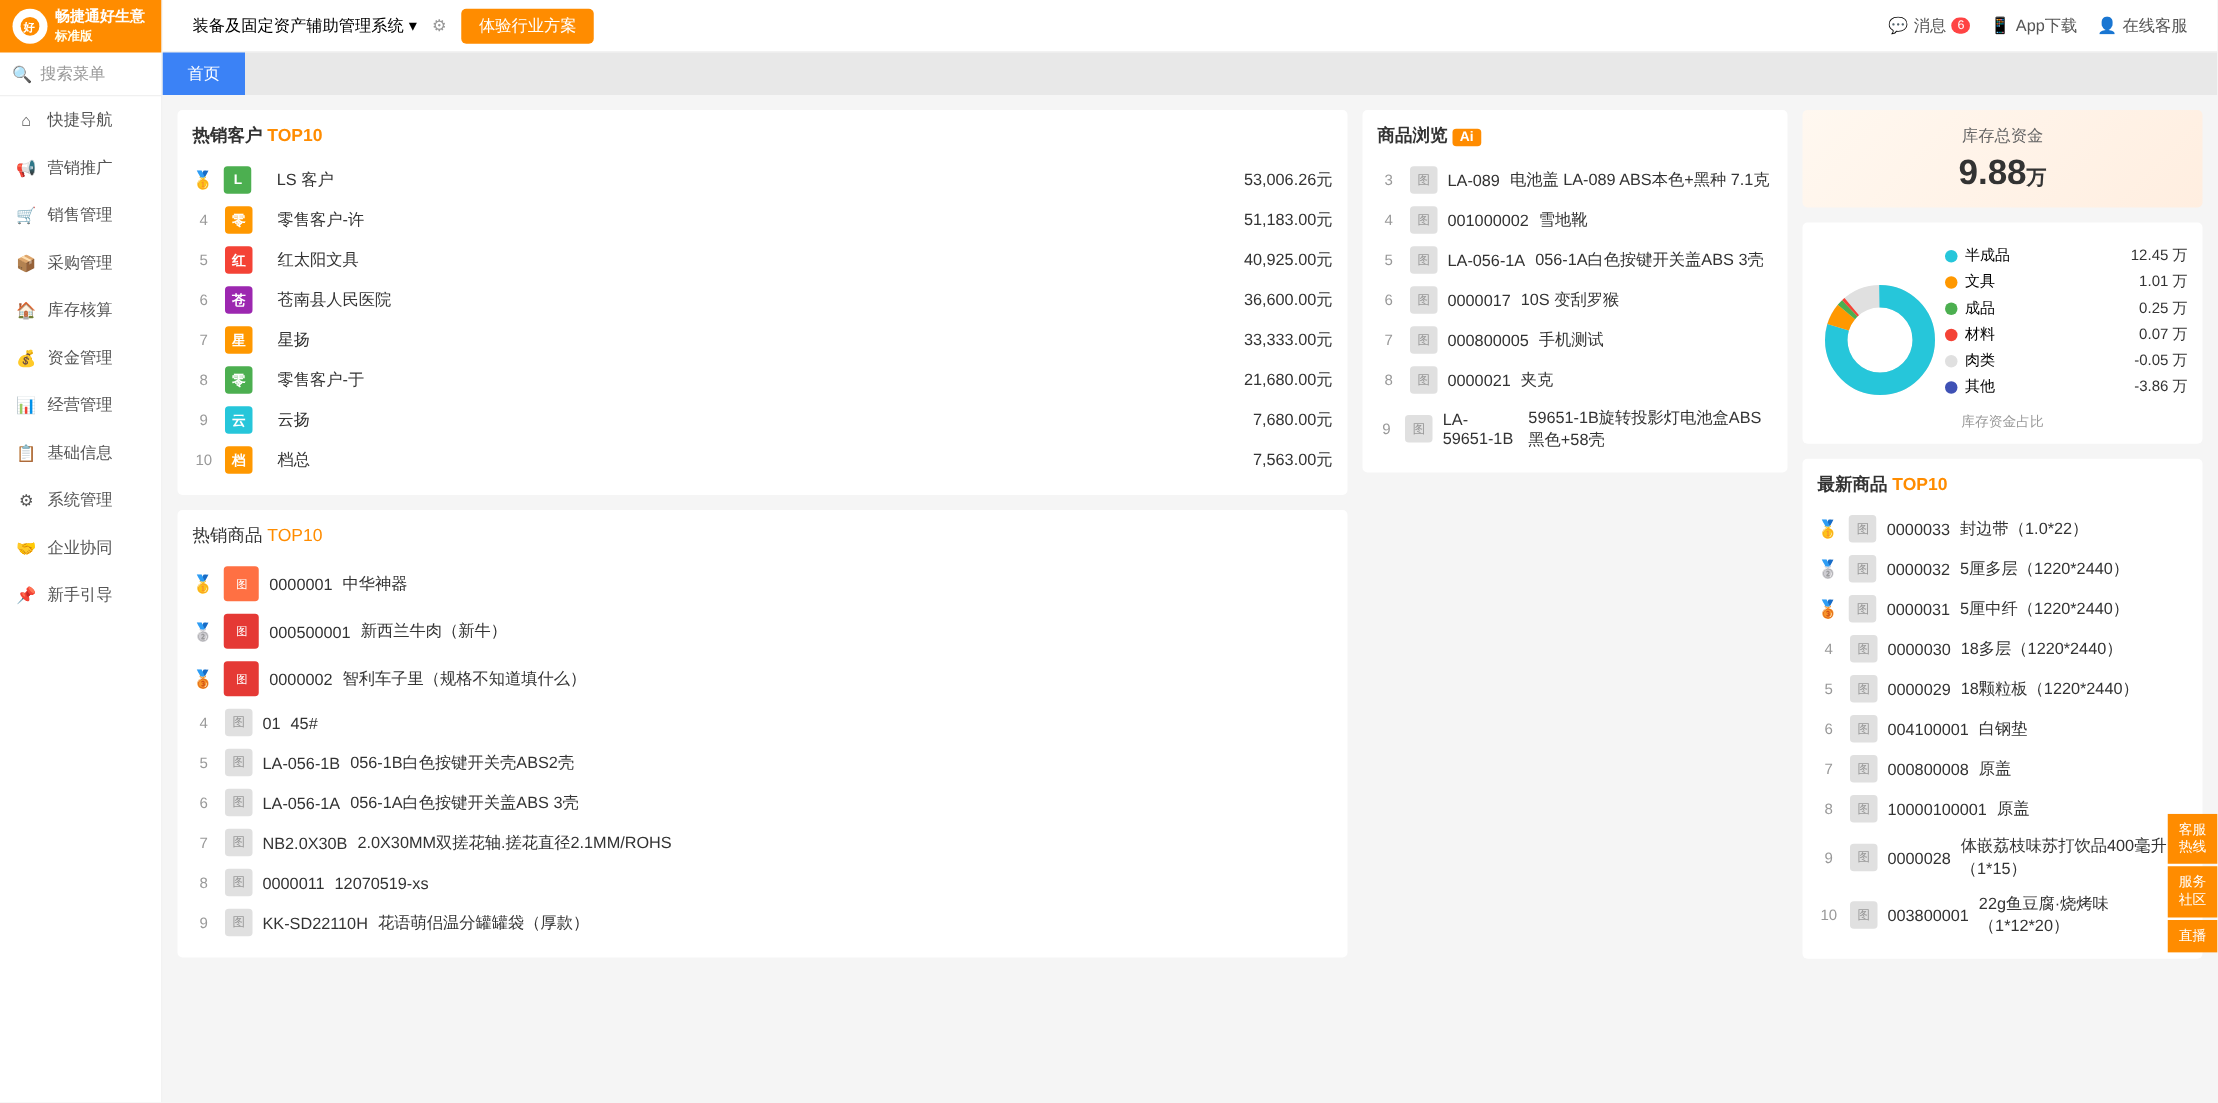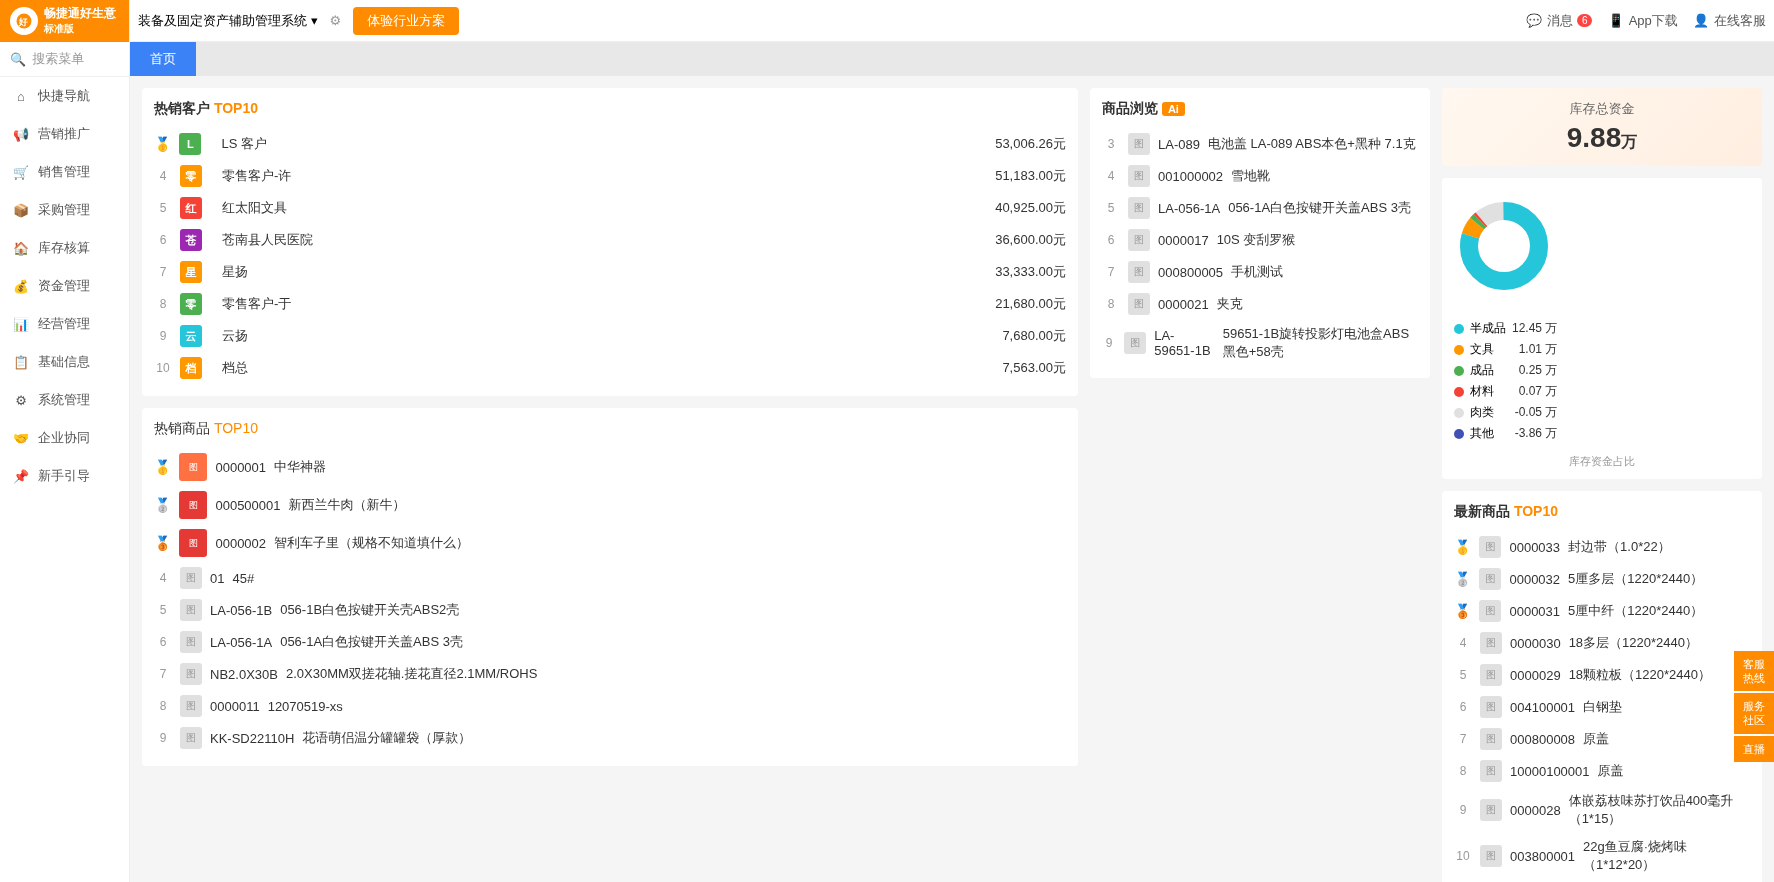--- a/index.html
+++ b/index.html
@@ -62,21 +62,21 @@
     .sidebar-item .nav-icon { width: 18px; text-align: center; }
 
     
     .main-container { flex: 1; display: flex; flex-direction: column; overflow: hidden; }
     .topbar {
       height: 42px;
       background: #fff;
       border-bottom: 1px solid #eee;
       display: flex;
       align-items: center;
-      padding: 0 8px;
+      padding: 0 24px;
       gap: 12px;
     }
     .topbar-dropdown { display: flex; align-items: center; gap: 4px; cursor: pointer; }
     .topbar-settings { color: #999; cursor: pointer; }
     .topbar-btn {
       background: #ff8c00;
       color: #fff;
       border: none;
       border-radius: 4px;
       padding: 5px 14px;
@@ -177,21 +177,21 @@
       border-radius: 4px;
       padding: 12px 16px;
       margin-bottom: 12px;
       text-align: center;
     }
     .stock-total-label { font-size: 13px; color: #666; margin-bottom: 4px; }
     .stock-total-value { font-size: 28px; font-weight: bold; color: #333; }
     .stock-total-unit { font-size: 16px; }
 
     
-    .chart-area { display: flex; align-items: flex-start; gap: 24px; margin: 8px 0; flex-direction: column; }
+    .chart-area { display: flex; align-items: flex-end; gap: 2px; margin: 8px 0; }
     .donut-wrap { position: relative; width: 100px; height: 100px; flex-shrink: 0; }
     .donut-wrap svg { width: 100px; height: 100px; }
     .legend { flex: 1; }
     .legend-item { display: flex; align-items: center; gap: 6px; font-size: 12px; margin-bottom: 4px; justify-content: space-between; }
     .legend-dot { width: 10px; height: 10px; border-radius: 50%; flex-shrink: 0; }
     .legend-label { flex: 1; }
     .legend-value { color: #333; }
 
     
     ::-webkit-scrollbar { width: 4px; }

